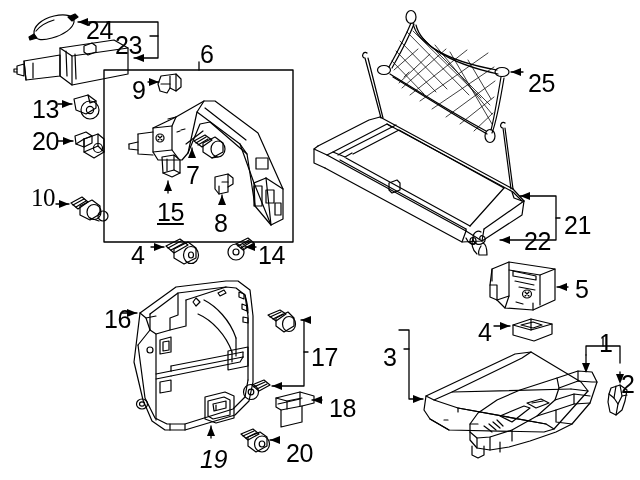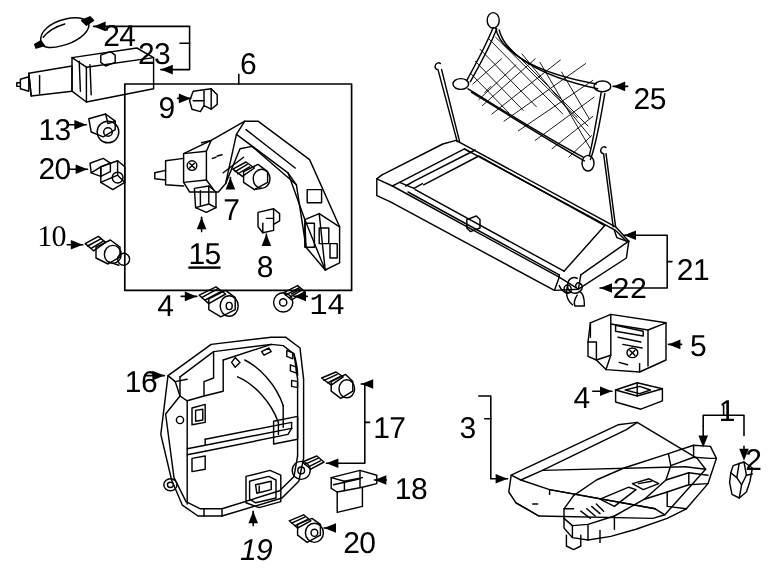--- a/index.html
+++ b/index.html
@@ -481,27 +481,27 @@
     <div class="callout" style="left:478px;top:320px;">4</div>
     <div class="callout" style="left:575px;top:277px;">5</div>
     <div class="callout" style="left:200px;top:42px;">6</div>
     <div class="callout" style="left:186px;top:163px;">7</div>
     <div class="callout" style="left:214px;top:211px;">8</div>
     <div class="callout" style="left:132px;top:78px;">9</div>
     <div class="callout" style="left:31px;top:185px;font-family:Liberation Serif, serif;">10</div>
     <div class="callout" style="left:131px;top:243px;">4</div>
     <div class="callout" style="left:32px;top:129px;">20</div>
     <div class="callout" style="left:32px;top:97px;">13</div>
-    <div class="callout" style="left:258px;top:243px;font-family:Liberation Mono, monospace;">14</div>
+    <div class="callout" style="left:258px;top:243px;">14</div>
     <div class="callout" style="left:157px;top:200px;text-decoration:underline;">15</div>
     <div class="callout" style="left:104px;top:307px;">16</div>
     <div class="callout" style="left:311px;top:345px;text-align:center;">17</div>
     <div class="callout" style="left:329px;top:396px;">18</div>
     <div class="callout" style="left:200px;top:447px;font-style:italic;">19</div>
     <div class="callout" style="left:286px;top:441px;">20</div>
     <div class="callout" style="left:564px;top:213px;">21</div>
-    <div class="callout" style="left:510px;top:229px;font-family:Liberation Mono, monospace;">22</div>
+    <div class="callout" style="left:524px;top:229px;">22</div>
     <div class="callout" style="left:115px;top:33px;">23</div>
     <div class="callout" style="left:86px;top:18px;">24</div>
     <div class="callout" style="left:528px;top:71px;">25</div>
   </div>
 
 </div>
 
 </body></html>

